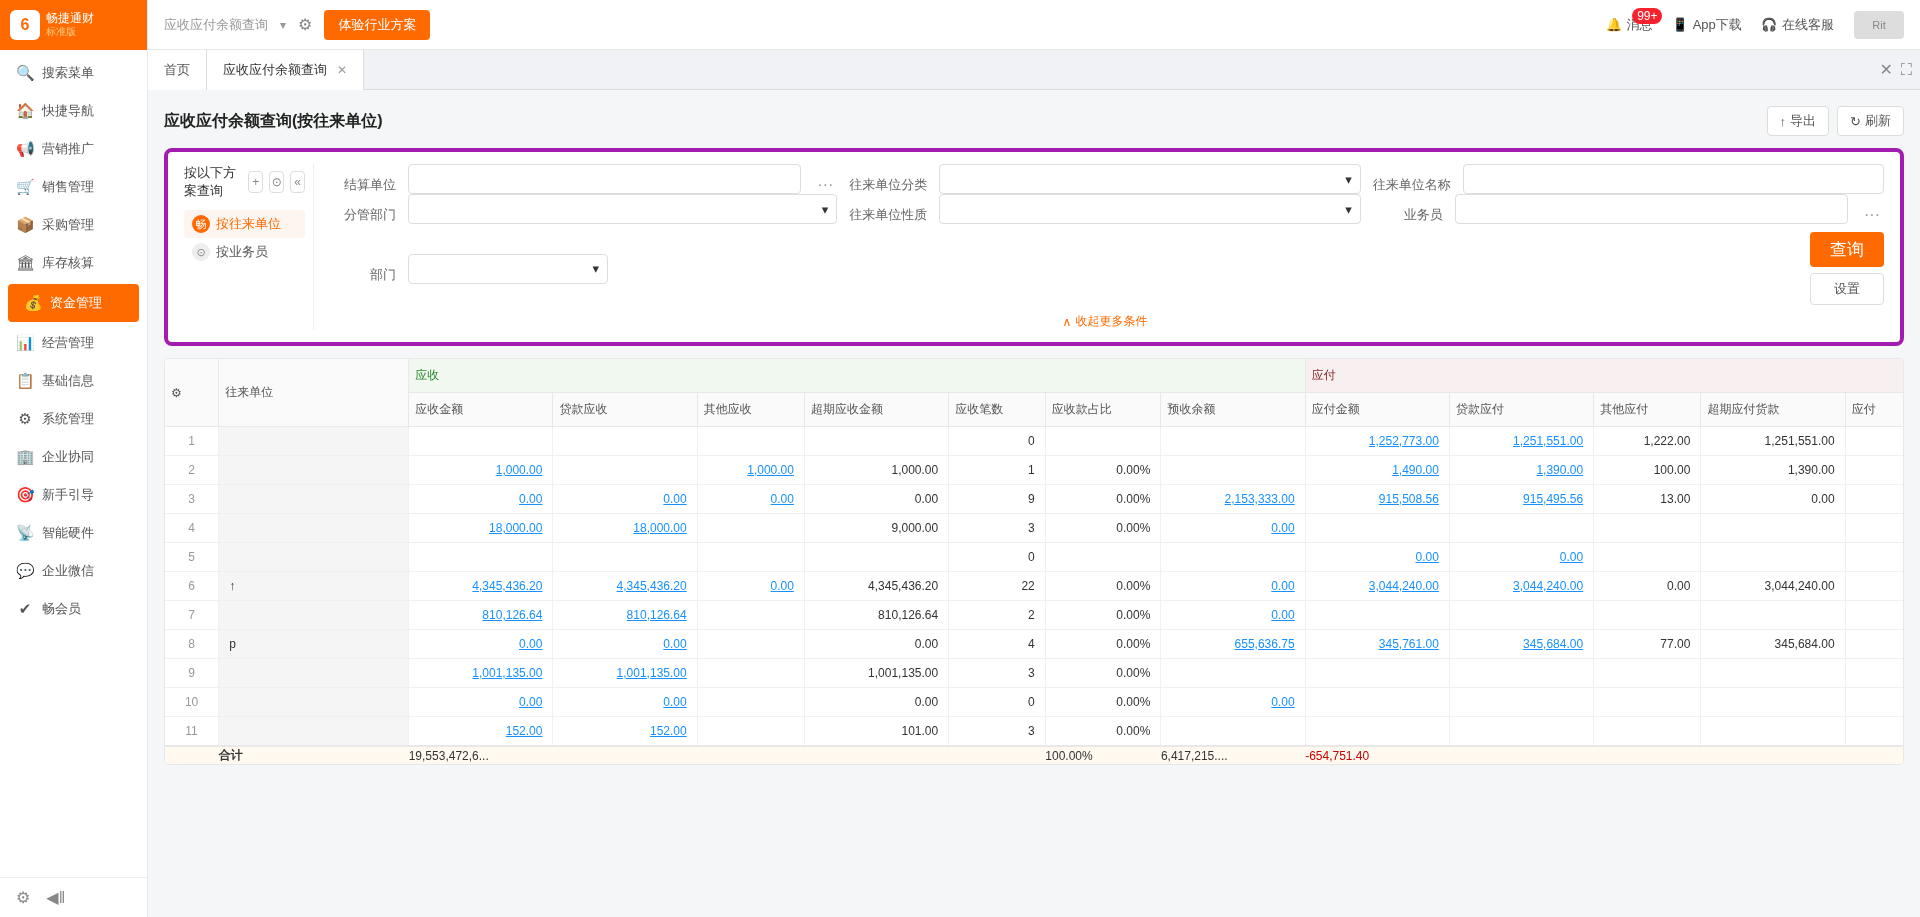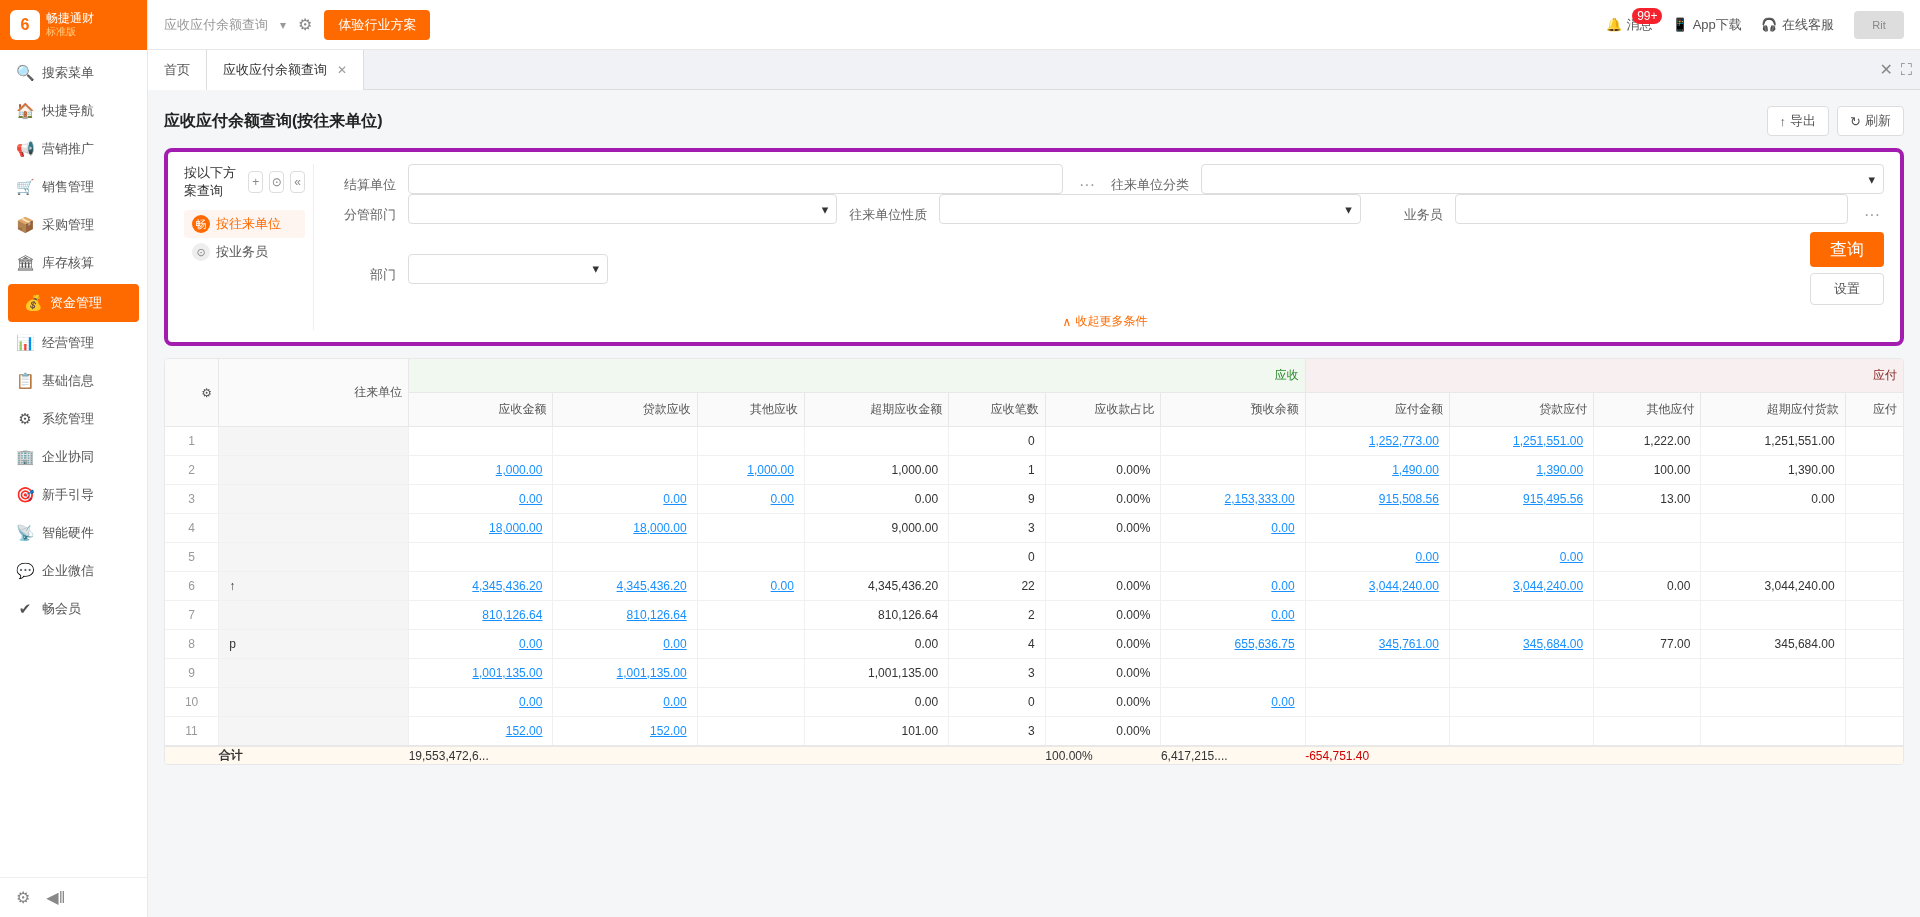--- a/index.html
+++ b/index.html
@@ -126,21 +126,21 @@
     .btn-query { background: #ff6a00; color: #fff; border: none; border-radius: 4px; padding: 6px 20px; font-size: 17px; cursor: pointer; font-family: inherit; }
     .btn-setting { background: #fff; color: #555; border: 1px solid #ddd; border-radius: 4px; padding: 6px 20px; font-size: 13px; cursor: pointer; font-family: Liberation Serif, serif; }
 
     
     .data-table-container {
       background: #fff; border-radius: 4px; border: 1px solid #e8e8e8; overflow: hidden;
     }
     table { width: 100%; border-collapse: collapse; font-size: 12px; }
     thead tr th {
       background: #fafafa; border-bottom: 1px solid #e8e8e8; border-right: 1px solid #e8e8e8;
-      padding: 8px 6px; text-align: right; font-weight: 500; color: #555; white-space: nowrap;
+      padding: 8px 6px; text-align: left; font-weight: 500; color: #555; white-space: nowrap;
     }
     thead tr th:last-child { border-right: none; }
     tbody tr td {
       border-bottom: 1px solid #f0f0f0; border-right: 1px solid #f0f0f0;
       padding: 7px 10px; text-align: right; color: #333; white-space: nowrap;
     }
     tbody tr td:first-child { text-align: center; color: #999; }
     tbody tr td:nth-child(2) { text-align: left; }
     tbody tr td:last-child { border-right: none; }
     .cell-link { color: #1890ff; text-decoration: underline; cursor: pointer; }
@@ -314,20 +314,24 @@
               <input class="filter-input" type="text" style="flex: 1 1 0%;">
               <span class="filter-dots">···</span>
             </div>
             <div class="filter-field">
               <span class="filter-field-label">往来单位分类</span>
               <div class="filter-select" style="flex:1;min-width:120px;">
                 <span></span>
                   <span>▾</span>
               </div>
             </div>
+            <div class="filter-field">
+              <span class="filter-field-label">往来单位名称</span>
+              <input class="filter-input" type="text" style="flex: 1 1 0%;">
+            </div>
           </div>
 
           <div class="filter-row" style="">
             <div class="filter-field">
               <span class="filter-field-label">分管部门</span>
               <div class="filter-select" style="flex:1;">
                 <span></span>
                   <span>▾</span>
               </div>
             </div>

